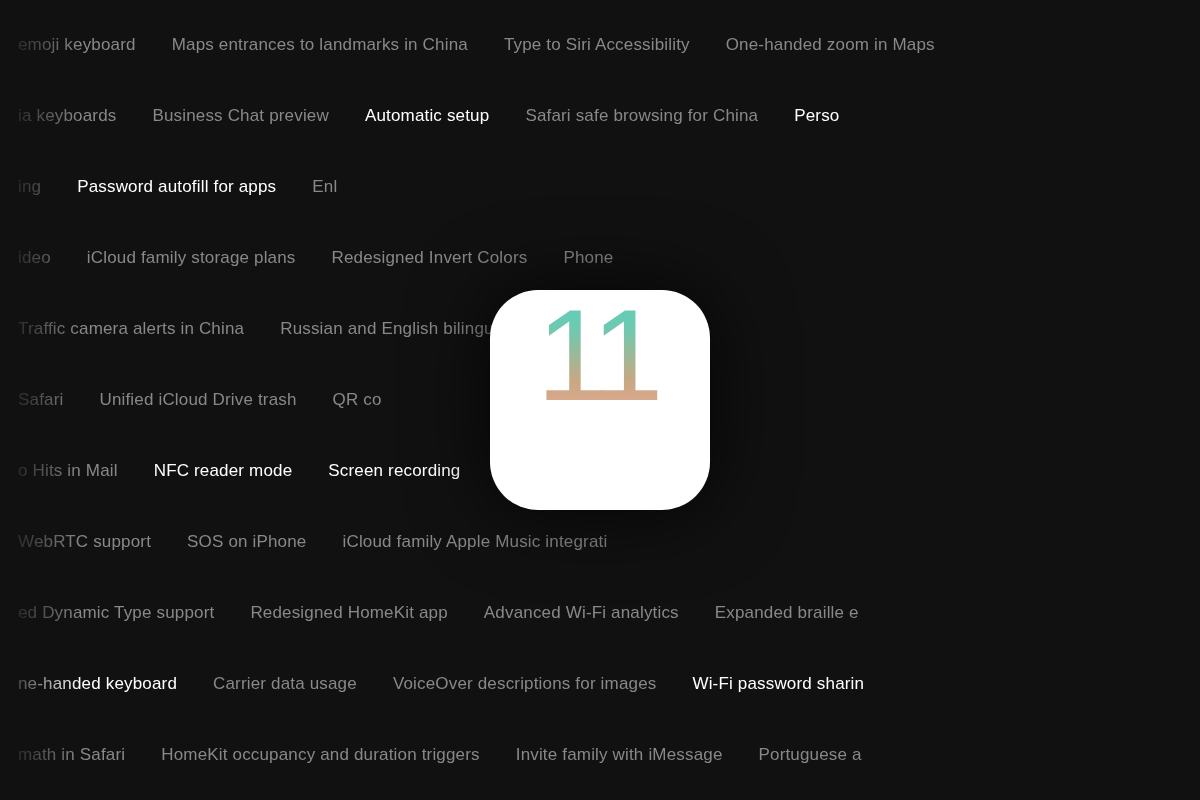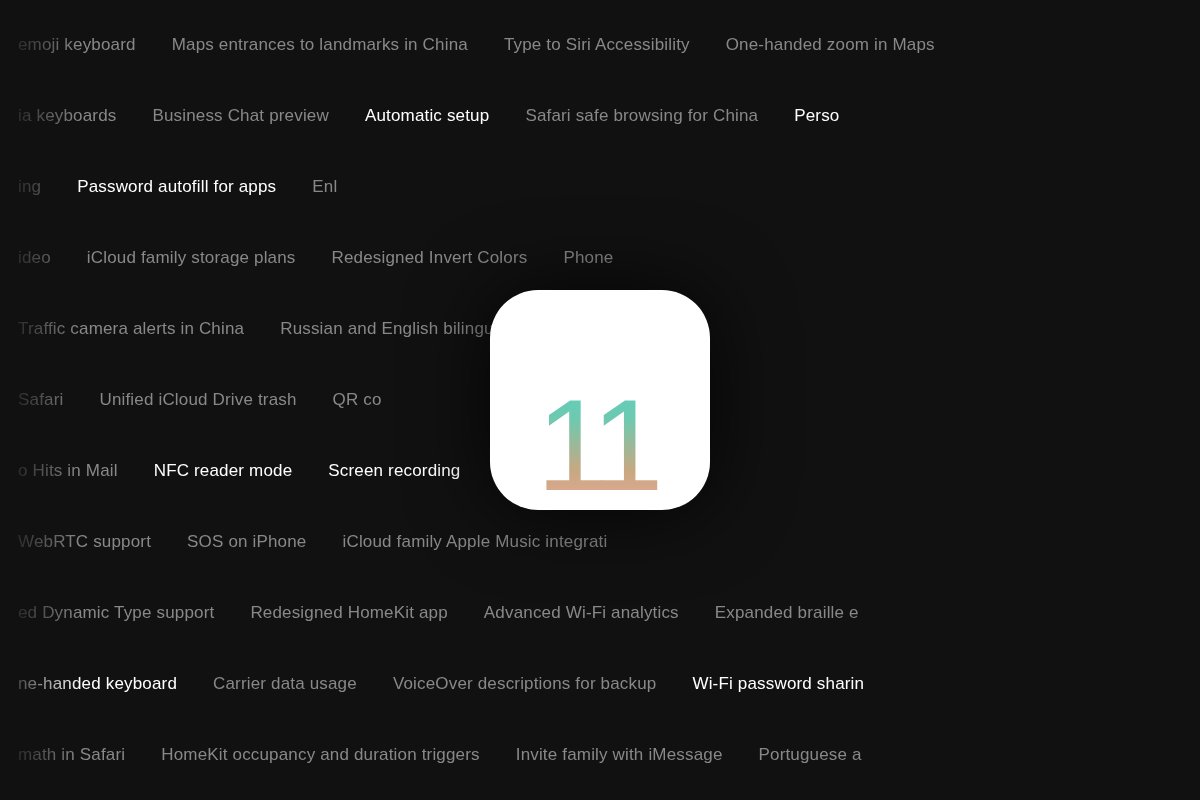--- a/index.html
+++ b/index.html
@@ -55,21 +55,21 @@
       height: 220px;
       z-index: 10;
     }
 
     .logo-bg {
       width: 220px;
       height: 220px;
       background: #fff;
       border-radius: 48px;
       display: flex;
-      align-items: flex-end;
+      align-items: flex-start;
       justify-content: center;
       box-shadow: 0 0 80px rgba(0,0,0,0.8);
     }
 
     .logo-text {
       font-size: 130px;
       font-weight: 200;
       font-family: -apple-system, BlinkMacSystemFont, 'SF Pro Display', 'Helvetica Neue', sans-serif;
       background: linear-gradient(180deg, #5ecfbe 0%, #6ec9b0 30%, #c8a882 70%, #e8a898 100%);
       -webkit-background-clip: text;
@@ -148,21 +148,21 @@
     </div>
     <div class="feature-row">
       <span class="feature-item">ed Dynamic Type support</span>
       <span class="feature-item">Redesigned HomeKit app</span>
       <span class="feature-item">Advanced Wi-Fi analytics</span>
       <span class="feature-item">Expanded braille e</span>
     </div>
     <div class="feature-row">
       <span class="feature-item bold">ne-handed keyboard</span>
       <span class="feature-item">Carrier data usage</span>
-      <span class="feature-item">VoiceOver descriptions for backup</span>
+      <span class="feature-item">VoiceOver descriptions for images</span>
       <span class="feature-item bold">Wi-Fi password sharin</span>
     </div>
     <div class="feature-row">
       <span class="feature-item">math in Safari</span>
       <span class="feature-item">HomeKit occupancy and duration triggers</span>
       <span class="feature-item">Invite family with iMessage</span>
       <span class="feature-item">Portuguese a</span>
     </div>
   </div>
 

